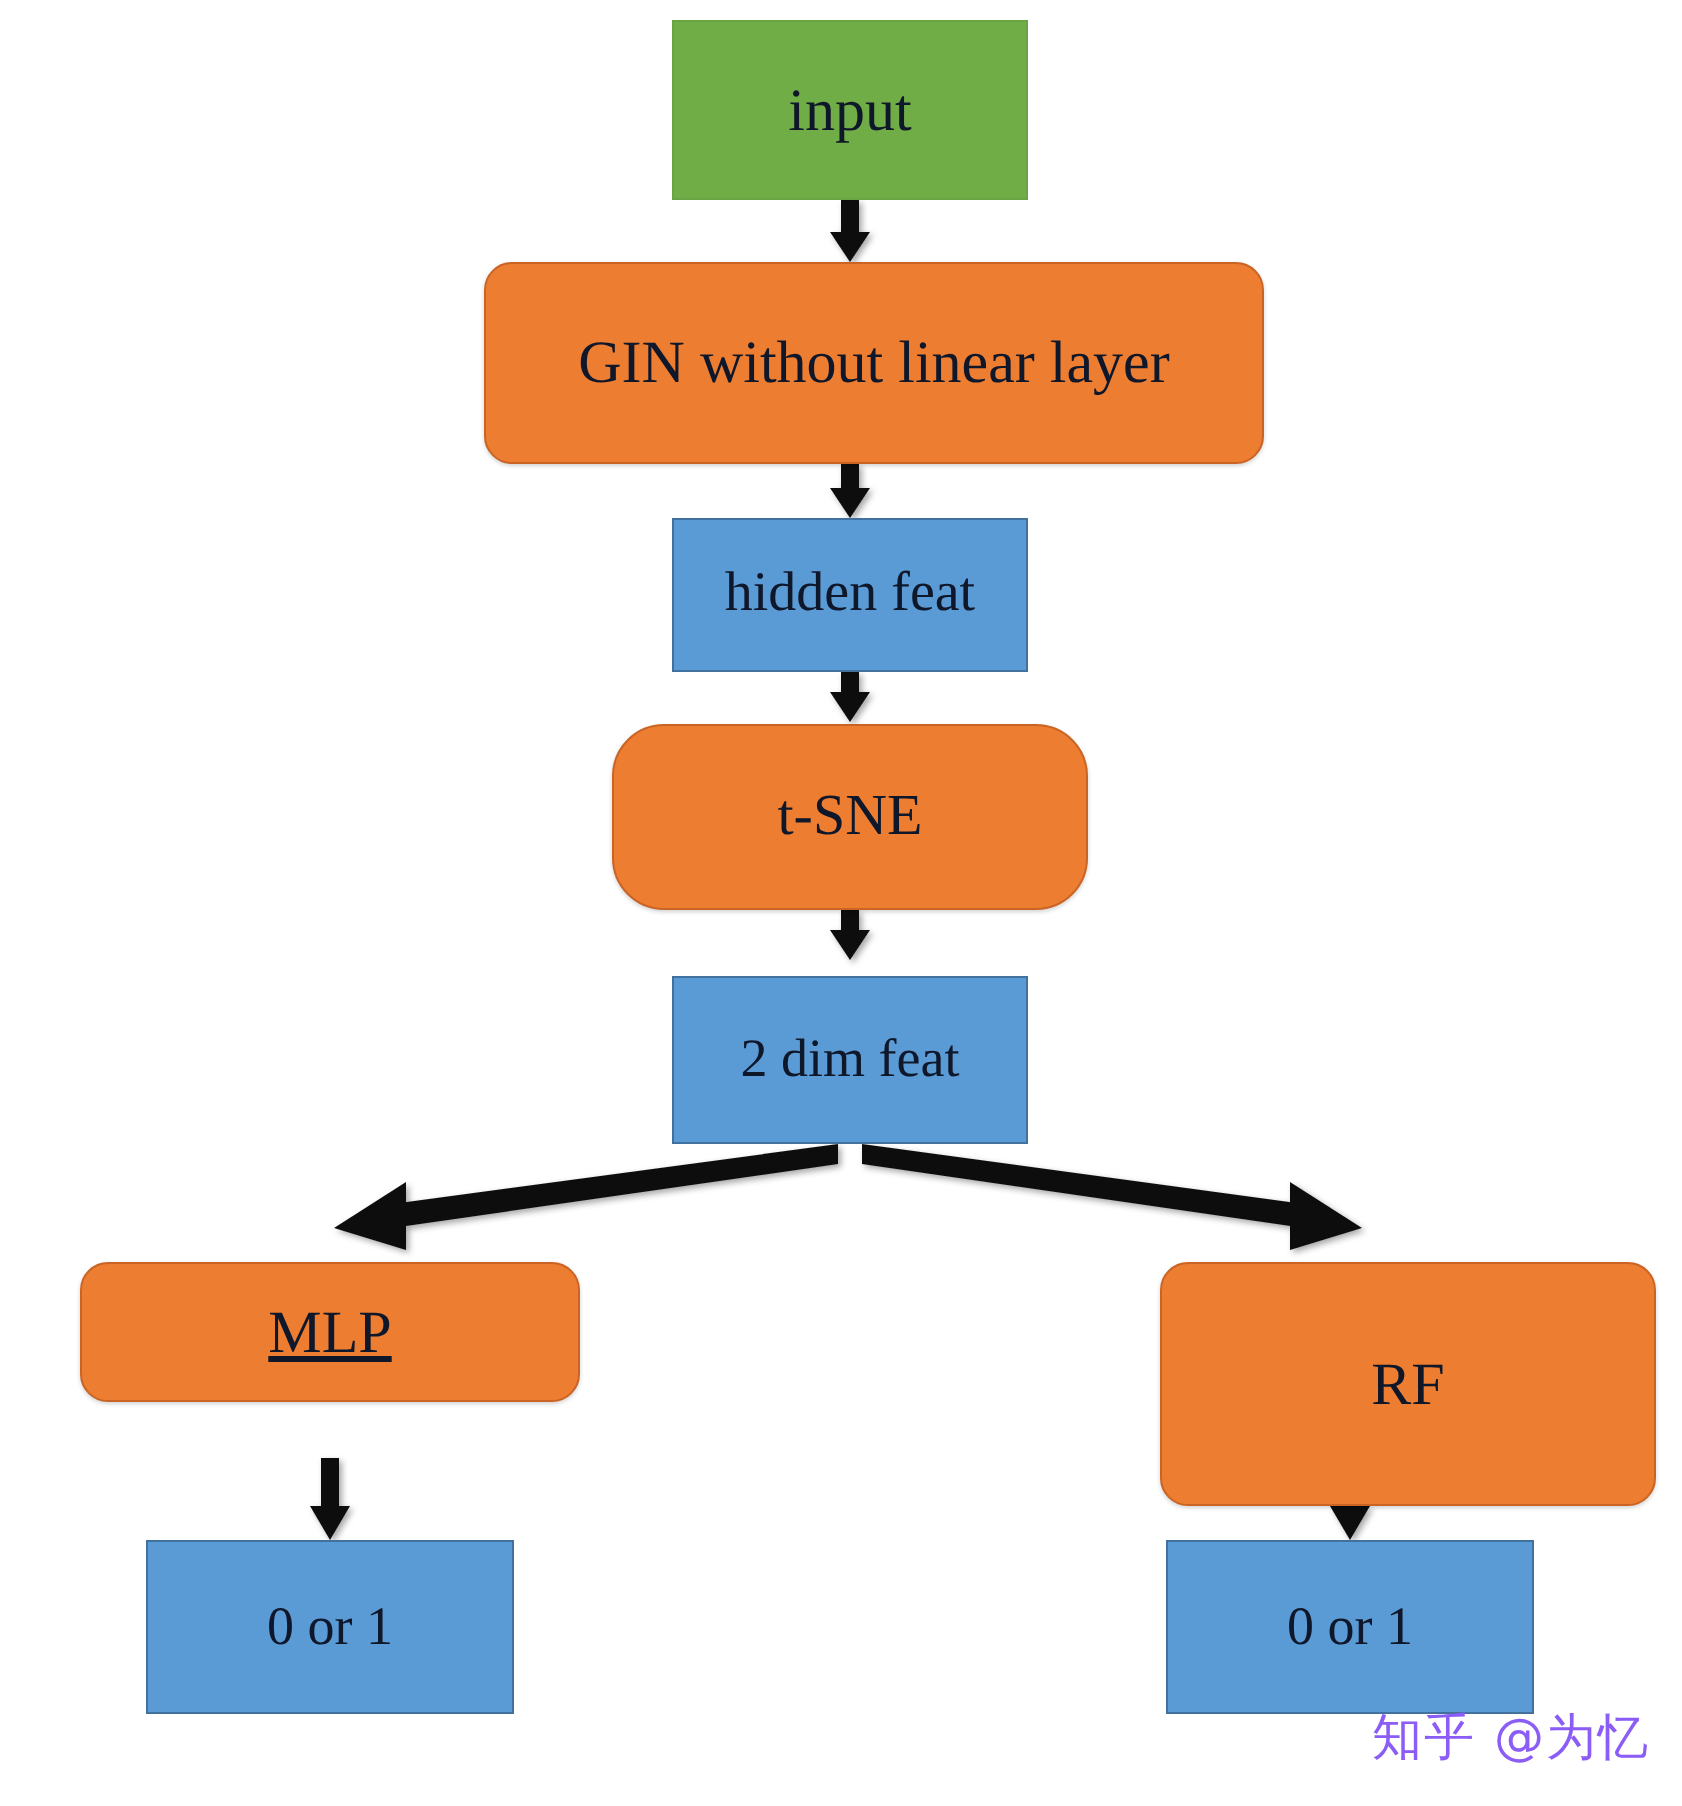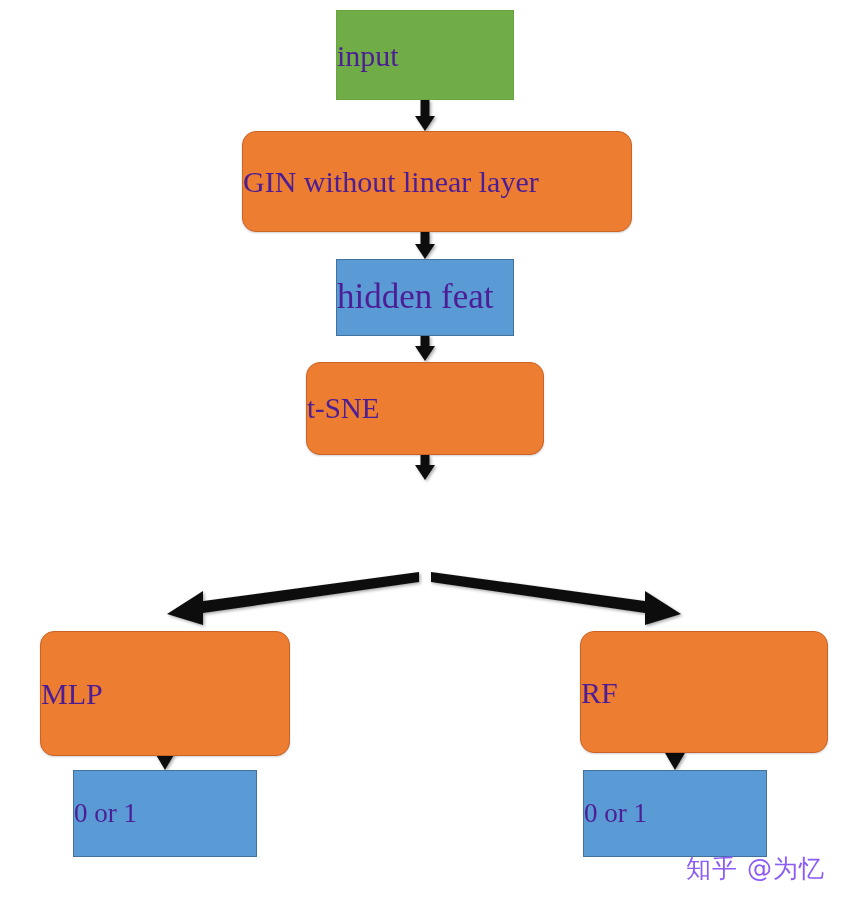--- a/index.html
+++ b/index.html
@@ -15,21 +15,22 @@
     width: 841px;
     height: 903px;
     background: #ffffff;
     overflow: hidden;
   }
   .node {
     position: absolute;
     box-sizing: border-box;
     display: flex;
     align-items: center;
-    color: #4c1d95;
+    justify-content: center;
+    color: #0f172a;
     text-align: center;
     line-height: 1.1;
     white-space: nowrap;
     user-select: none;
   }
   .node-green {
     background: #70ad47;
     border: 1px solid #69a342;
   }
   .node-blue {
@@ -119,30 +120,33 @@
   </svg>
 
   <div class="node node-green" style="left:336px; top:10px; width:178px; height:90px; font-size:30px;">
     <span>input</span>
   </div>
 
   <div class="node node-orange" style="left:230px; top:131px; width:390px; height:101px; font-size:30px;margin-left:12px;">
     <span>GIN without linear layer</span>
   </div>
 
-  <div class="node node-blue" style="left:336px; top:259px; width:178px; height:77px; font-size:35px;">
+  <div class="node node-blue" style="left:336px; top:259px; width:178px; height:77px; font-size:28px;">
     <span>hidden feat</span>
   </div>
 
-  <div class="node node-orange" style="left:306px; top:362px; width:238px; height:93px; font-size:29px;">
+  <div class="node node-orange" style="left:306px; top:362px; width:238px; height:93px; font-size:29px;border-radius:26px;">
     <span>t-SNE</span>
   </div>
 
+  <div class="node node-blue" style="left:336px; top:488px; width:178px; height:84px; font-size:27px;">
+    <span>2 dim feat</span>
+  </div>
 
-  <div class="node node-orange" style="left:40px; top:631px; width:250px; height:125px; font-size:30px;">
+  <div class="node node-orange" style="left:40px; top:631px; width:250px; height:70px; font-size:30px;text-decoration:underline;">
     <span>MLP</span>
   </div>
 
   <div class="node node-orange" style="left:580px; top:631px; width:248px; height:122px; font-size:30px;">
     <span>RF</span>
   </div>
 
   <div class="node node-blue" style="left:73px; top:770px; width:184px; height:87px; font-size:27px;">
     <span>0 or 1</span>
   </div>

